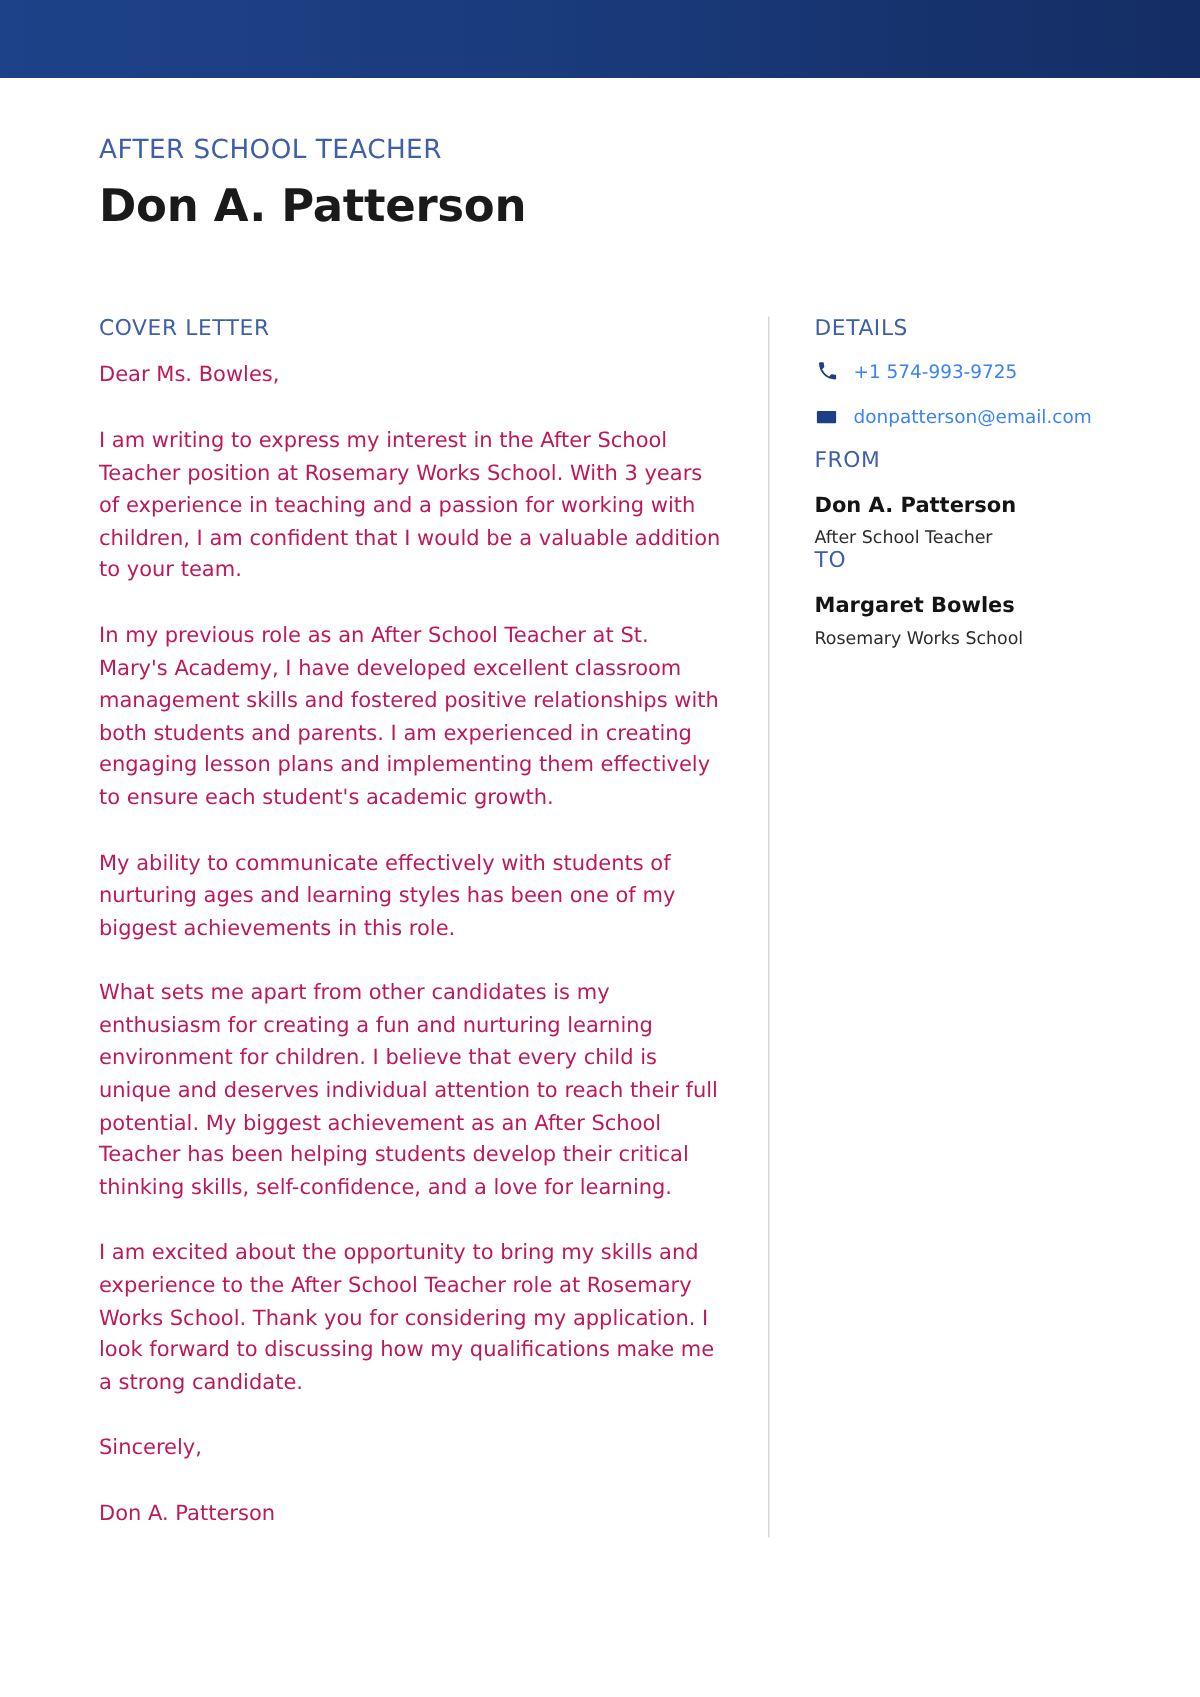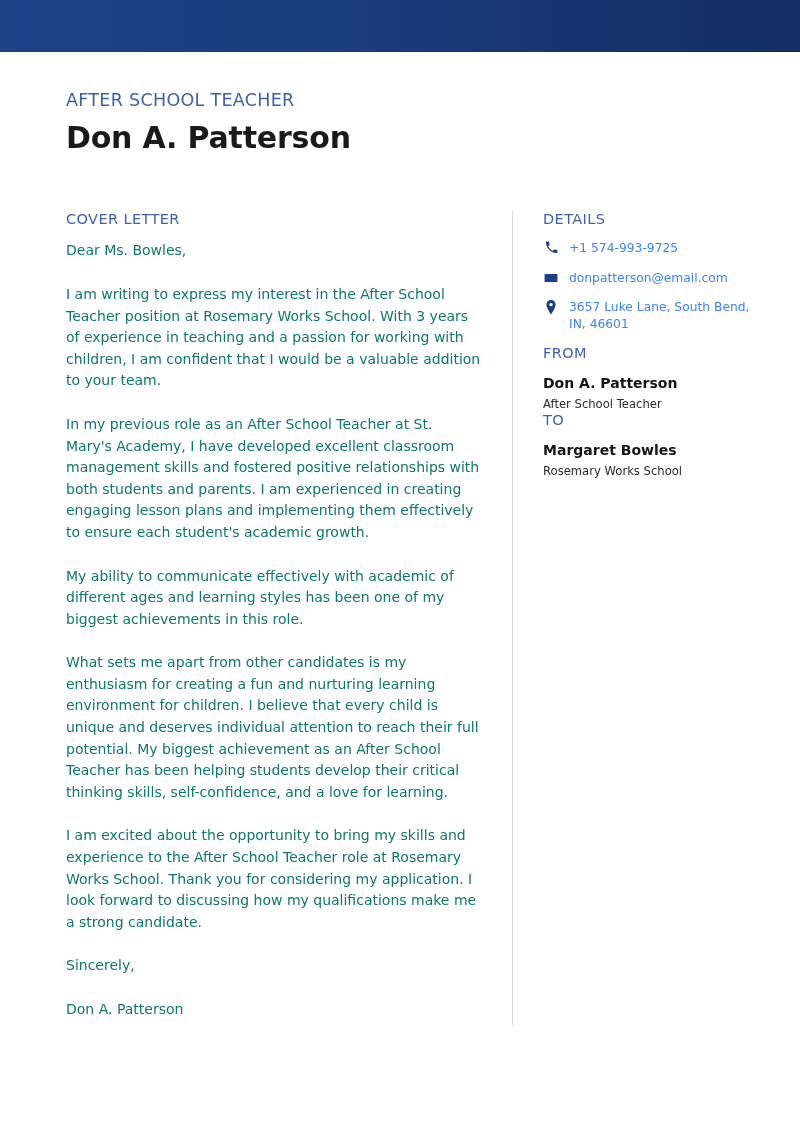--- a/index.html
+++ b/index.html
@@ -90,21 +90,21 @@
     color: #3f5fa6;
     letter-spacing: 0.4px;
     font-weight: 400;
     margin: 0 0 12px 0;
     line-height: 1.2;
   }
 
   .letter-body p {
     font-size: 14px;
     line-height: 21.6px;
-    color: #0f766e;
+    color: #be185d;
     margin: 0 0 22px 0;
   }
   .letter-body p:last-child { margin-bottom: 0; }
 
   
   .detail-row {
     display: flex;
     align-items: flex-start;
     margin-bottom: 13px;
   }
@@ -156,21 +156,21 @@
   <div class="divider"></div>
 
   <div class="columns">
 
     <div class="col-left">
       <div class="section-heading">COVER LETTER</div>
       <div class="letter-body">
         <p>Dear Ms. Bowles,</p>
         <p>I am writing to express my interest in the After School Teacher position at Rosemary Works School. With 3 years of experience in teaching and a passion for working with children, I am confident that I would be a valuable addition to your team.</p>
         <p>In my previous role as an After School Teacher at St. Mary's Academy, I have developed excellent classroom management skills and fostered positive relationships with both students and parents. I am experienced in creating engaging lesson plans and implementing them effectively to ensure each student's academic growth.</p>
-        <p>My ability to communicate effectively with academic of different ages and learning styles has been one of my biggest achievements in this role.</p>
+        <p>My ability to communicate effectively with students of nurturing ages and learning styles has been one of my biggest achievements in this role.</p>
         <p>What sets me apart from other candidates is my enthusiasm for creating a fun and nurturing learning environment for children. I believe that every child is unique and deserves individual attention to reach their full potential. My biggest achievement as an After School Teacher has been helping students develop their critical thinking skills, self-confidence, and a love for learning.</p>
         <p>I am excited about the opportunity to bring my skills and experience to the After School Teacher role at Rosemary Works School. Thank you for considering my application. I look forward to discussing how my qualifications make me a strong candidate.</p>
         <p>Sincerely,</p>
         <p>Don A. Patterson</p>
       </div>
     </div>
 
     <div class="col-right">
 
       <div class="sidebar-section">
@@ -187,28 +187,20 @@
 
         <div class="detail-row">
           <span class="detail-icon">
             <svg width="14" height="14" viewBox="0 0 24 24" aria-hidden="true">
               <path fill="#1d3f86" d="M2 5h20c.6 0 1 .4 1 1v12c0 .6-.4 1-1 1H2c-.6 0-1-.4-1-1V6c0-.6.4-1 1-1zm10 8.1L3.3 6.9h17.4L12 13.1z"></path>
             </svg>
           </span>
           <span class="detail-text">donpatterson@email.com</span>
         </div>
 
-        <div class="detail-row">
-          <span class="detail-icon">
-            <svg width="12" height="15" viewBox="0 0 24 30" aria-hidden="true">
-              <path fill="#1d3f86" d="M12 0C6.9 0 2.8 4.1 2.8 9.2c0 6.9 9.2 20.1 9.2 20.1s9.2-13.2 9.2-20.1C21.2 4.1 17.1 0 12 0zm0 12.6c-1.9 0-3.4-1.5-3.4-3.4S10.1 5.8 12 5.8s3.4 1.5 3.4 3.4-1.5 3.4-3.4 3.4z"></path>
-            </svg>
-          </span>
-          <span class="detail-text">3657 Luke Lane, South Bend, IN, 46601</span>
-        </div>
       </div>
 
       <div class="sidebar-section">
         <div class="section-heading">FROM</div>
         <div class="entity-name">Don A. Patterson</div>
         <div class="entity-sub">After School Teacher</div>
       </div>
 
       <div class="sidebar-section">
         <div class="section-heading">TO</div>

